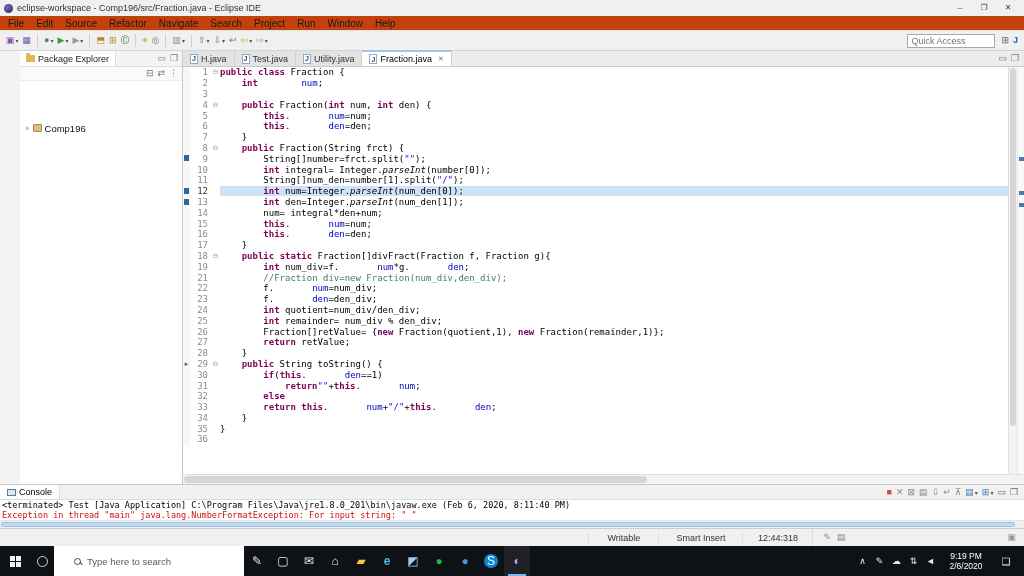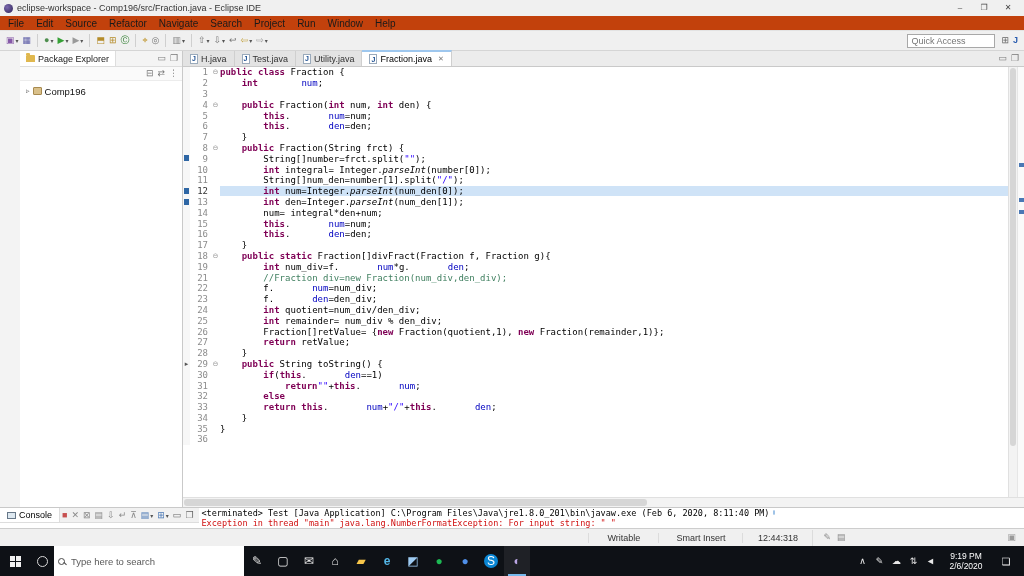--- a/index.html
+++ b/index.html
@@ -34,21 +34,21 @@
   
   .main { flex:1 1 auto; display:flex; min-height:0;padding-left:20px; }
 
   .explorer { width:163px; background:#fff; border-right:1px solid #c9c9c9; display:flex; flex-direction:column; flex:0 0 auto; }
   .view-header { height:16px; display:flex; align-items:center; background:#f4f4f4; border-bottom:1px solid #ddd; }
   .view-tab { display:flex; align-items:center; gap:3px; background:#fff; height:100%; padding:0 6px; border-right:1px solid #ddd; font-size:9px; color:#222; white-space:nowrap; }
   .pkg-icon { width:9px; height:7px; background:#e0b84f; border-radius:1px 1px 0 0; position:relative; }
   .pkg-icon::before { content:""; position:absolute; top:-2px; left:0; width:4px; height:2px; background:#e0b84f; border-radius:1px 1px 0 0; }
   .view-hdr-right { margin-left:auto; display:flex; align-items:center; padding-right:2px; }
   .explorer-toolbar { height:14px; display:flex; justify-content:flex-end; align-items:center; border-bottom:1px solid #ececec; background:#fafafa; padding-right:2px; }
-  .tree { flex:1; padding-top:3px; }
+  .tree { flex:1; padding-top:3px;margin-top:37px; }
   .tree-item { display:flex; align-items:center; gap:3px; padding-left:6px; font-size:9.5px; height:14px; color:#111; }
   .chev { color:#666; font-size:7px; }
   .proj-icon { width:9px; height:8px; background:#d9c08a; border:1px solid #a88a4f; border-radius:1px; }
 
   .editor { flex:1 1 auto; display:flex; flex-direction:column; min-width:0; background:#fff; }
   .editor-tabs { height:16px; background:#ececec; display:flex; align-items:flex-end; border-bottom:1px solid #c9c9c9; flex:0 0 auto; }
   .etab { display:flex; align-items:center; gap:3px; height:15px; padding:0 7px; font-size:9px; background:#e3e3e3; border-right:1px solid #cfcfcf; color:#333; white-space:nowrap; }
   .etab.active { background:#fff; border-top:2px solid #9ec7ee; height:16px; color:#000; }
   .jicon { width:8px; height:10px; background:#fff; border:1px solid #9aaabb; color:#1d4f91; font-size:7px; font-weight:bold; display:flex; align-items:center; justify-content:center; flex:0 0 auto; }
   .etab-close { font-size:7px; color:#777; margin-left:3px; }
@@ -72,21 +72,21 @@
   .tk-i { color:#000; font-style:italic; }
 
   .vscroll { width:9px; background:#f3f3f3; border-left:1px solid #e0e0e0; position:relative; flex:0 0 auto; }
   .vthumb { position:absolute; top:1px; left:1px; right:1px; height:88%; background:#d6d6d6; border-radius:3px; }
   .overview { width:7px; background:#fafafa; border-left:1px solid #e6e6e6; position:relative; flex:0 0 auto; }
   .ovm { position:absolute; left:1px; width:5px; height:4px; background:#4a78b5; }
   .hscroll { height:10px; background:#f3f3f3; border-top:1px solid #e0e0e0; position:relative; flex:0 0 auto; }
   .hthumb { position:absolute; left:1px; top:1px; height:7px; width:55%; background:#d6d6d6; border-radius:3px; }
 
   
-  .console { border-top:1px solid #c9c9c9; background:#fff; display:flex; flex-direction:row; flex:0 0 auto; }
+  .console { border-top:1px solid #c9c9c9; background:#fff; display:flex; flex-direction:column; flex:0 0 auto; }
   .console-header { height:15px; background:#f1f1f1; display:flex; align-items:center; border-bottom:1px solid #ddd; }
   .console-tab { background:#fff; height:100%; display:flex; align-items:center; gap:3px; padding:0 7px; font-size:9px; border-right:1px solid #ddd; }
   .console-tab-icon { width:9px; height:7px; border:1px solid #667788; background:#dde8f0; }
   .console-hdr-right { margin-left:auto; display:flex; align-items:center; padding-right:4px; }
   .console-body { height:20px; padding:1px 2px 0 2px; font-family:"DejaVu Sans Mono",monospace; font-size:8.5px; line-height:9.6px; overflow:hidden; }
   .console-line1 { color:#000; white-space:nowrap; }
   .console-line2 { color:#d01010; white-space:nowrap; }
   .console-scroll { height:8px; background:#f0f0f0; border-top:1px solid #e4e4e4; position:relative; }
   .console-thumb { position:absolute; left:1px; top:1px; height:5px; width:99%; background:#c2d9ef; border:1px solid #9fc3e7; border-radius:2px; }
 
@@ -98,21 +98,21 @@
   .sb-icons { display:flex; gap:2px; padding:0 8px; border-left:1px solid #dcdcdc; margin-right:150px; }
   .sb-end { margin-left:auto; padding-right:6px; display:flex; }
 
   
   .taskbar { height:30px; background:#0e1116; display:flex; align-items:stretch; color:#fff; flex:0 0 auto; }
   .start { width:30px; display:flex; align-items:center; justify-content:center; }
   .winlogo { display:grid; grid-template-columns:5px 5px; grid-template-rows:5px 5px; gap:1px; }
   .winlogo span { background:#f2f2f2; }
   .cortana { width:24px; display:flex; align-items:center; justify-content:center; }
   .ring { width:11px; height:11px; border:1.5px solid #d8d8d8; border-radius:50%; }
-  .tsearch { width:190px; background:#fff; display:flex; align-items:center; gap:6px; padding-left:4px; }
+  .tsearch { width:190px; background:#fff; display:flex; align-items:center; gap:6px; padding-left:20px; }
   .mag { width:7px; height:7px; border:1.3px solid #4a4a4a; border-radius:50%; position:relative; flex:0 0 auto; }
   .mag::after { content:""; position:absolute; width:4px; height:1.3px; background:#4a4a4a; transform:rotate(45deg); right:-3px; bottom:-1px; }
   .tsearch .stext { color:#5a5a5a; font-size:9.5px; white-space:nowrap; }
   .tk-apps { display:flex; }
   .tk-apps .icon-btn { width:26px; height:30px; justify-content:center; border-radius:0; position:relative; }
   .tk-apps .glyph { font-size:12px; }
   .tk-apps .icon-btn.active { background:rgba(255,255,255,.07); }
   .tk-apps .icon-btn.active::after { content:""; position:absolute; bottom:0; left:4px; right:4px; height:2px; background:#76b9ed; }
   .tray { margin-left:auto; display:flex; align-items:center; }
   .tray .icon-btn { width:17px; height:30px; justify-content:center; }

